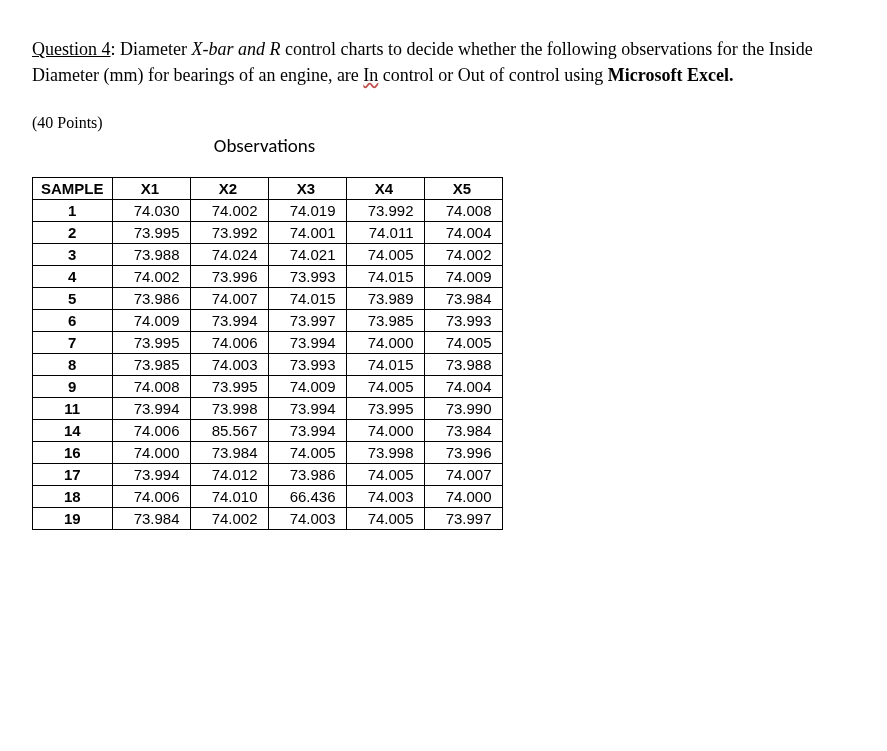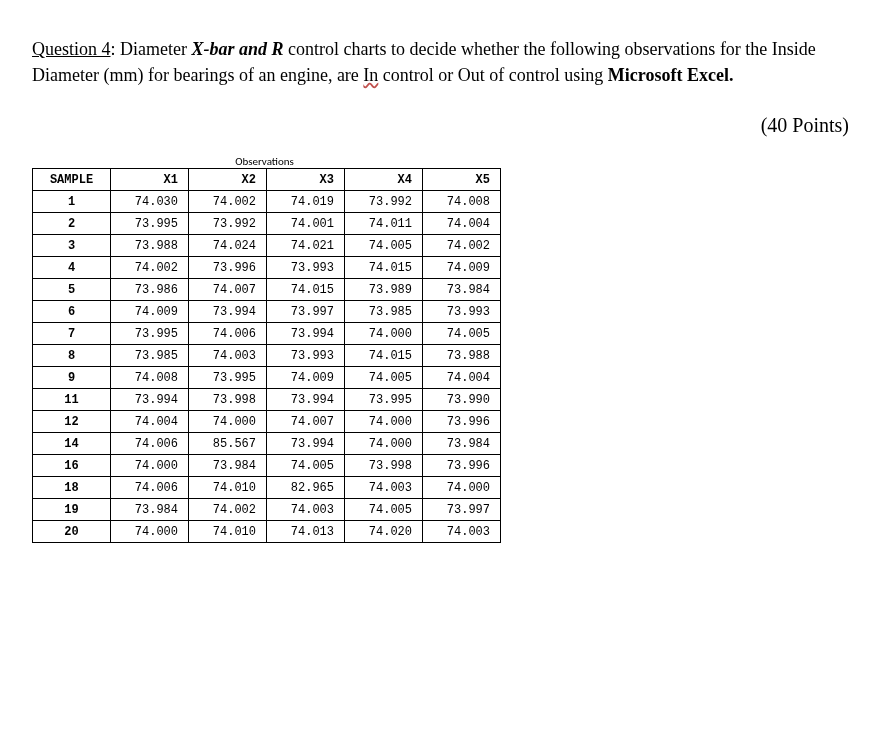--- a/index.html
+++ b/index.html
@@ -12,45 +12,44 @@
     box-sizing: border-box;
   }
   .question-heading {
     font-size: 18px;
     line-height: 1.45;
     margin-bottom: 6px;
   }
   .question-label {
     text-decoration: underline;
   }
-  .italic { font-style: italic; font-weight: bold; }
+  .italic { font-style: italic; }
   .squiggle {
     text-decoration: underline;
     text-decoration-style: wavy;
     text-decoration-color: #c0504d;
   }
   .points {
-    text-align: right;
-    font-size: 20px;
+    font-size: 16px;
     margin-top: 26px;
-    margin-bottom: 18px;
+    margin-bottom: 2px;
     padding-right: 6px;
   }
   .obs-title {
     font-family: Calibri, Arial, sans-serif;
-    font-size: 11px;
+    font-size: 19px;
     text-align: center;
     width: 465px; 
     margin-left: 0;
-    margin-bottom: 0;
+    margin-bottom: 20px;
   }
   table.data {
     border-collapse: collapse;
-    font-family: Liberation Mono, monospace;
-    font-size: 12px;
+    font-family: Liberation Sans, sans-serif;
+    font-size: 15px;
     border-radius: 20px;
   }
   table.data th, table.data td {
     border: 1px solid #000;
     padding: 1px 8px;
     height: 22px;
     box-sizing: border-box;
     text-align: center;
   }
   table.data th {
@@ -59,21 +58,21 @@
   table.data td.sample {
     font-weight: 700;
     width: 78px;
   }
   table.data th.sample-h { width: 78px; }
   table.data td.val, table.data th.val-h {
     width: 78px;
     text-align: right;
     padding-right: 10px;
   }
-  table.data th.val-h { }
+  table.data th.val-h { text-align: center; }
 </style>
 </head>
 <body>
 
 <div class="question-heading">
   <span class="question-label">Question 4</span><span>: Diameter </span><span class="italic">X-bar and R</span><span> control charts to decide whether the following observations for the Inside Diameter (mm) for bearings of an engine, are </span><span class="squiggle">In</span><span> control or Out of control using </span><b>Microsoft Excel.</b>
 </div>
 
 <div class="points">(40 Points)</div>
 
@@ -165,61 +164,53 @@
       </tr>
       <tr>
         <td class="sample">11</td>
         <td class="val">73.994</td>
         <td class="val">73.998</td>
         <td class="val">73.994</td>
         <td class="val">73.995</td>
         <td class="val">73.990</td>
       </tr>
       <tr>
-        <td class="sample">12</td>
-        <td class="val">74.004</td>
-        <td class="val">74.000</td>
-        <td class="val">74.007</td>
-        <td class="val">74.000</td>
-        <td class="val">73.996</td>
-      </tr>
-      <tr>
         <td class="sample">14</td>
         <td class="val">74.006</td>
         <td class="val">85.567</td>
         <td class="val">73.994</td>
         <td class="val">74.000</td>
         <td class="val">73.984</td>
       </tr>
       <tr>
         <td class="sample">16</td>
         <td class="val">74.000</td>
         <td class="val">73.984</td>
         <td class="val">74.005</td>
         <td class="val">73.998</td>
         <td class="val">73.996</td>
       </tr>
       <tr>
+        <td class="sample">17</td>
+        <td class="val">73.994</td>
+        <td class="val">74.012</td>
+        <td class="val">73.986</td>
+        <td class="val">74.005</td>
+        <td class="val">74.007</td>
+      </tr>
+      <tr>
         <td class="sample">18</td>
         <td class="val">74.006</td>
         <td class="val">74.010</td>
-        <td class="val">82.965</td>
+        <td class="val">66.436</td>
         <td class="val">74.003</td>
         <td class="val">74.000</td>
       </tr>
       <tr>
         <td class="sample">19</td>
         <td class="val">73.984</td>
         <td class="val">74.002</td>
         <td class="val">74.003</td>
         <td class="val">74.005</td>
         <td class="val">73.997</td>
-      </tr>
-      <tr>
-        <td class="sample">20</td>
-        <td class="val">74.000</td>
-        <td class="val">74.010</td>
-        <td class="val">74.013</td>
-        <td class="val">74.020</td>
-        <td class="val">74.003</td>
       </tr>
     </tbody>
 </table>
 
 </body></html>

